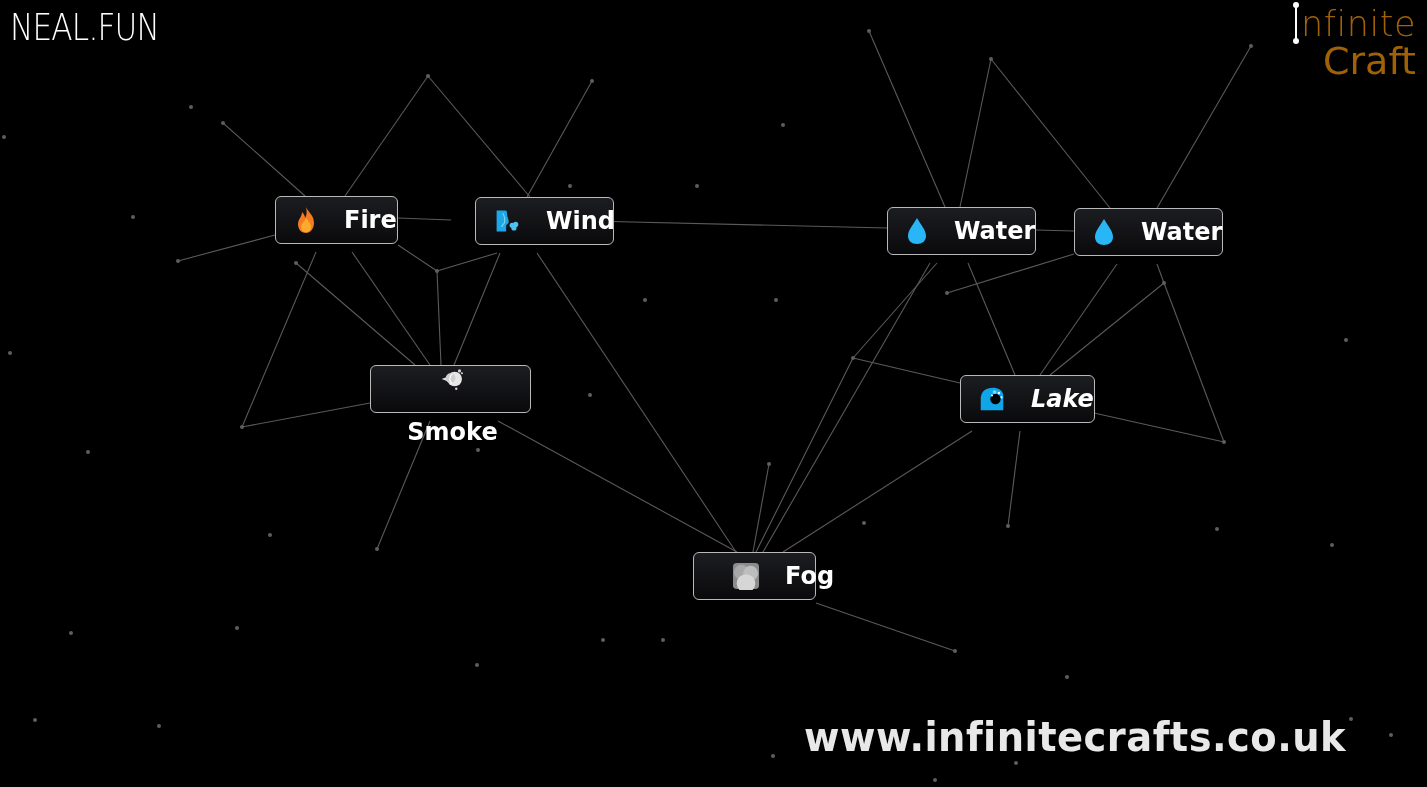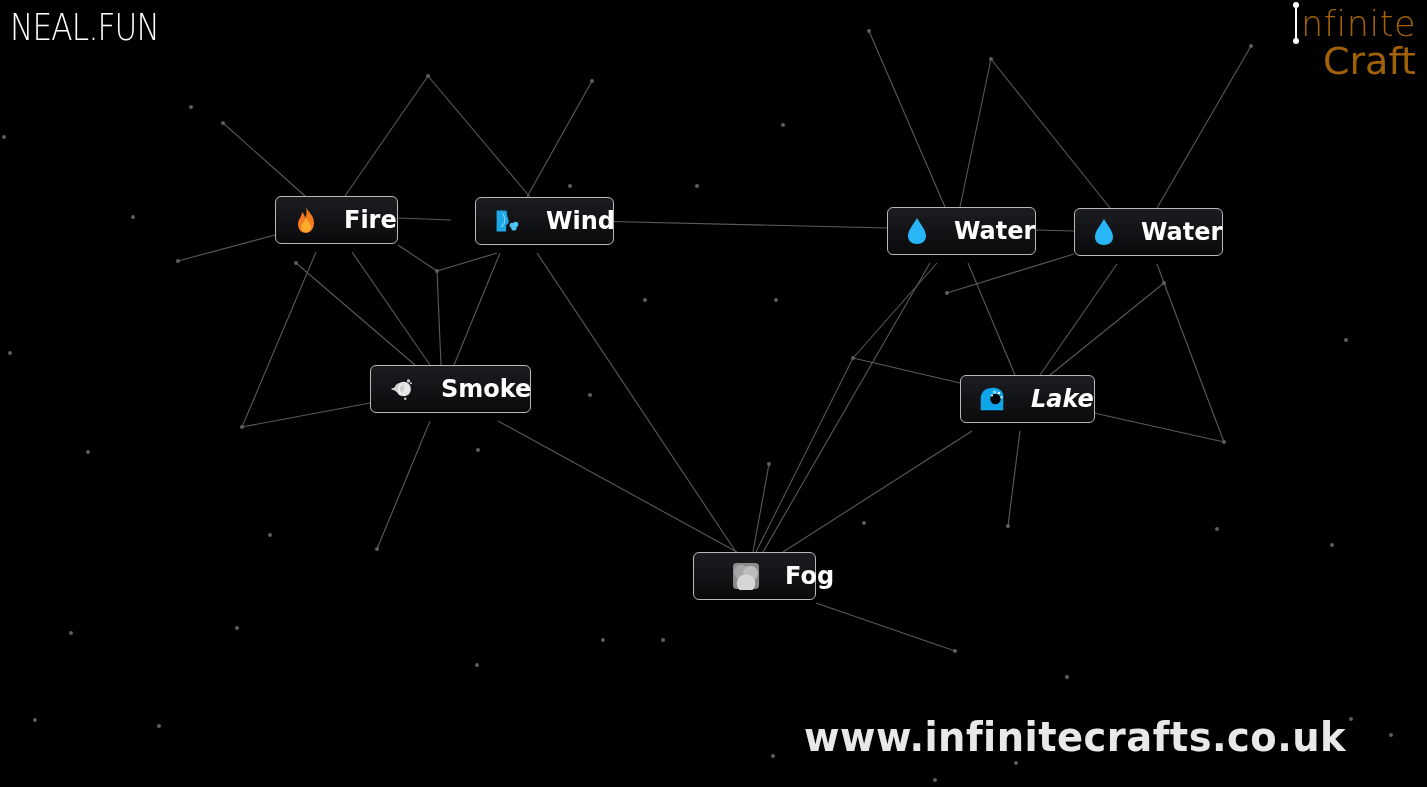--- a/index.html
+++ b/index.html
@@ -245,21 +245,21 @@
 
 <div class="item" id="item-water2" style="left: 1074px; top: 208px; width: 149px;">
   <span class="icon">
     <svg width="22" height="28" viewBox="0 0 22 28">
         <path d="M11 1 C15 8 20 13 20 19 C20 24 16 27 11 27 C6 27 2 24 2 19 C2 13 7 8 11 1 Z" fill="#29b6f6"></path>
       </svg>
   </span>
   <span>Water</span>
 </div>
 
-<div class="item" id="item-smoke" style="left: 370px; top: 365px; width: 161px;">
+<div class="item" id="item-smoke" style="left: 370px; top: 365px; width: 161px; flex-direction: column;">
   <span class="icon">
     <svg width="32" height="30" viewBox="0 0 32 30">
         <path d="M2 15 L10 12 L10 18 Z" fill="#e0e0e0"></path>
         <circle cx="18" cy="15" r="9" fill="#e6e6e6"></circle>
         <circle cx="13" cy="14" r="6" fill="#cfcfcf"></circle>
         <path d="M15 9 C11 12 11 18 15 21" stroke="#ffffff" stroke-width="1.5" fill="none"></path>
         <circle cx="24" cy="5" r="2" fill="#d0d0d0"></circle>
         <circle cx="27" cy="8" r="1.3" fill="#d0d0d0"></circle>
         <circle cx="20" cy="27" r="1.5" fill="#d0d0d0"></circle>
       </svg>

